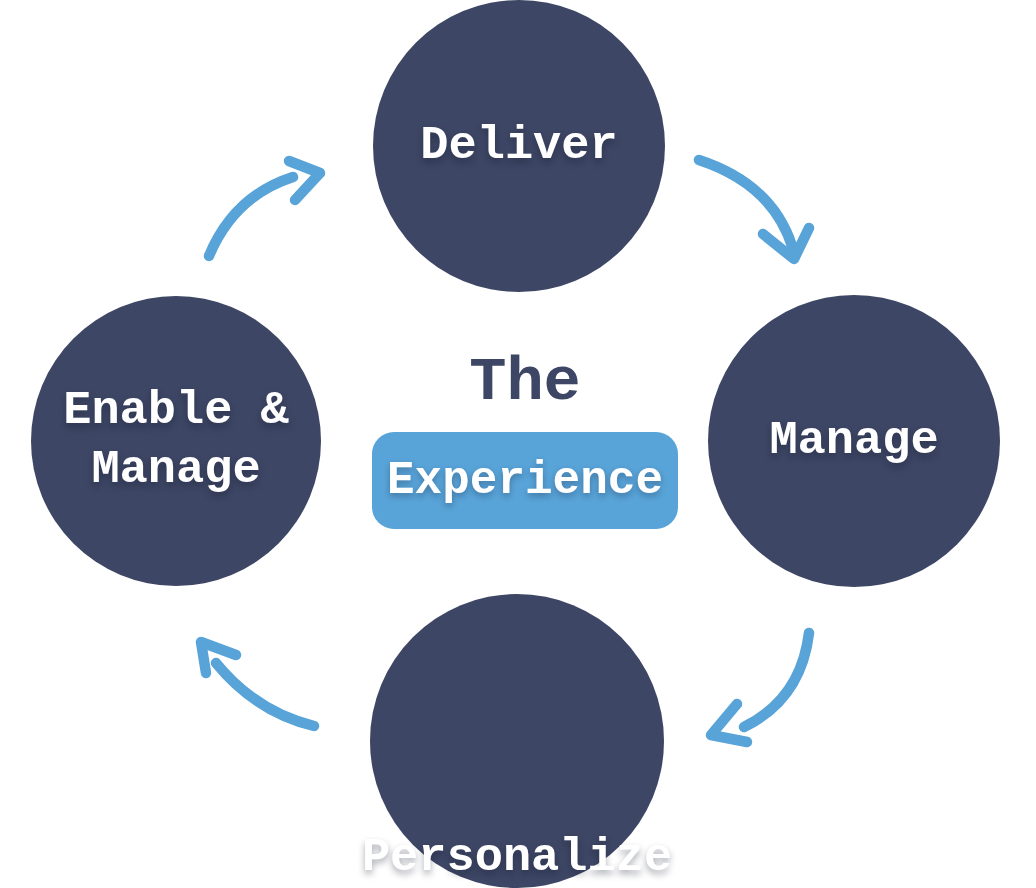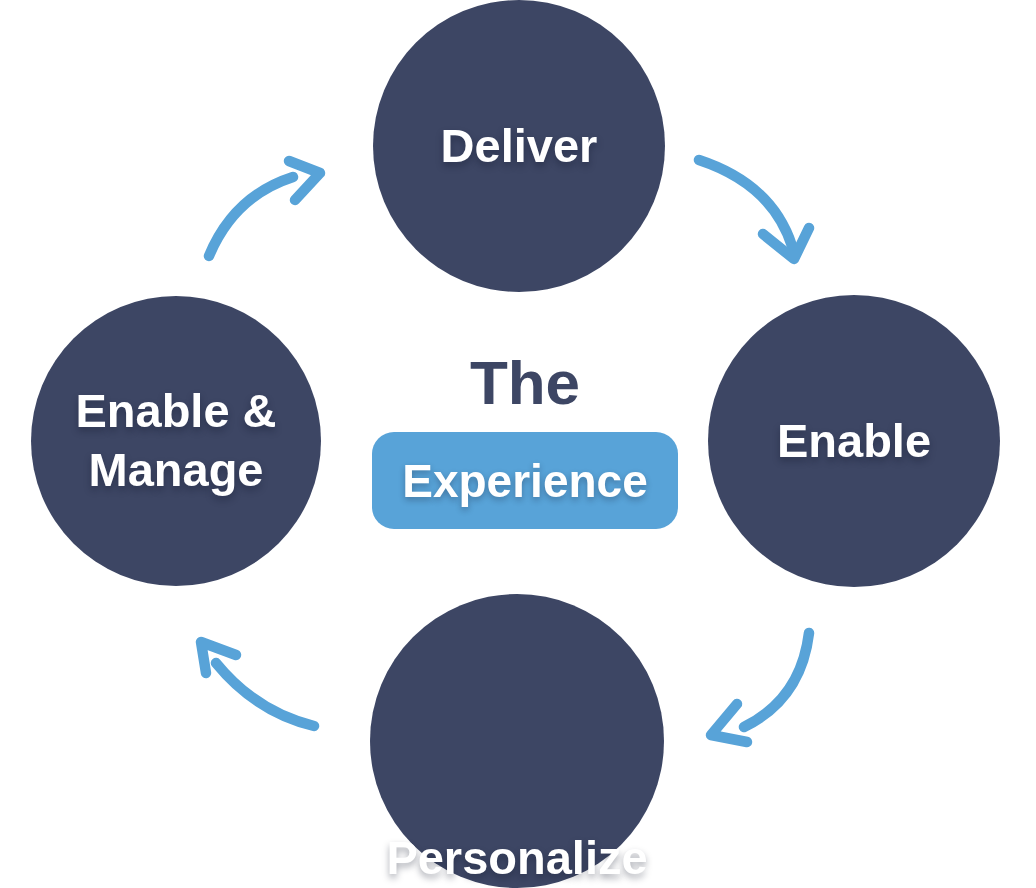--- a/index.html
+++ b/index.html
@@ -6,21 +6,21 @@
     margin: 0;
     padding: 0;
     background: #ffffff;
   }
   #stage {
     position: relative;
     width: 1012px;
     height: 888px;
     overflow: hidden;
     background: var(--background, #ffffff);
-    font-family: Liberation Sans, sans-serif;
+    font-family: Liberation Mono, monospace;
   }
   .node {
     position: absolute;
     border-radius: 50%;
     background: var(--node-fill, #3D4664);
     display: flex;
     align-items: center;
     justify-content: center;
     text-align: center;
   }
@@ -108,21 +108,21 @@
       <path d="M 209 256 Q 234 196 293 177"></path>
       <path d="M 289 161 L 320 173 L 295 200"></path>
     </g>
   </svg>
 
   <div class="node" id="node-deliver">
     <div class="node-label">Deliver</div>
   </div>
 
   <div class="node" id="node-secure">
-    <div class="node-label">Enable</div>
+    <div class="node-label">Manage</div>
   </div>
 
   <div class="node" id="node-personalize">
     <div class="node-label">Personalize</div>
   </div>
 
   <div class="node" id="node-enable">
     <div class="node-label wrap">Enable &amp; Manage</div>
   </div>
 

